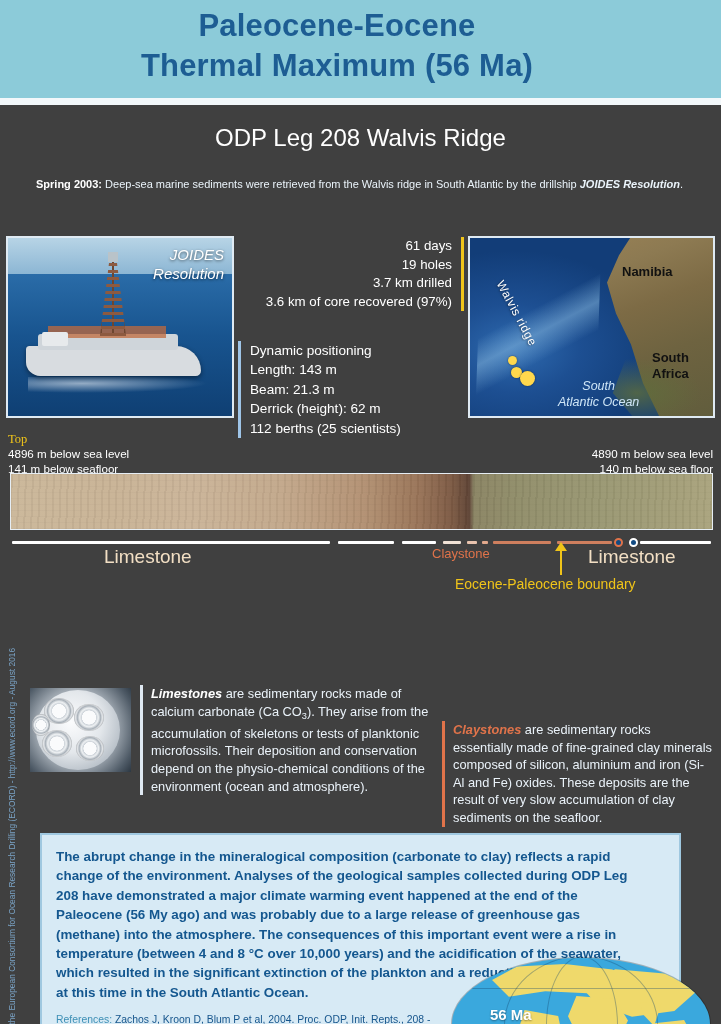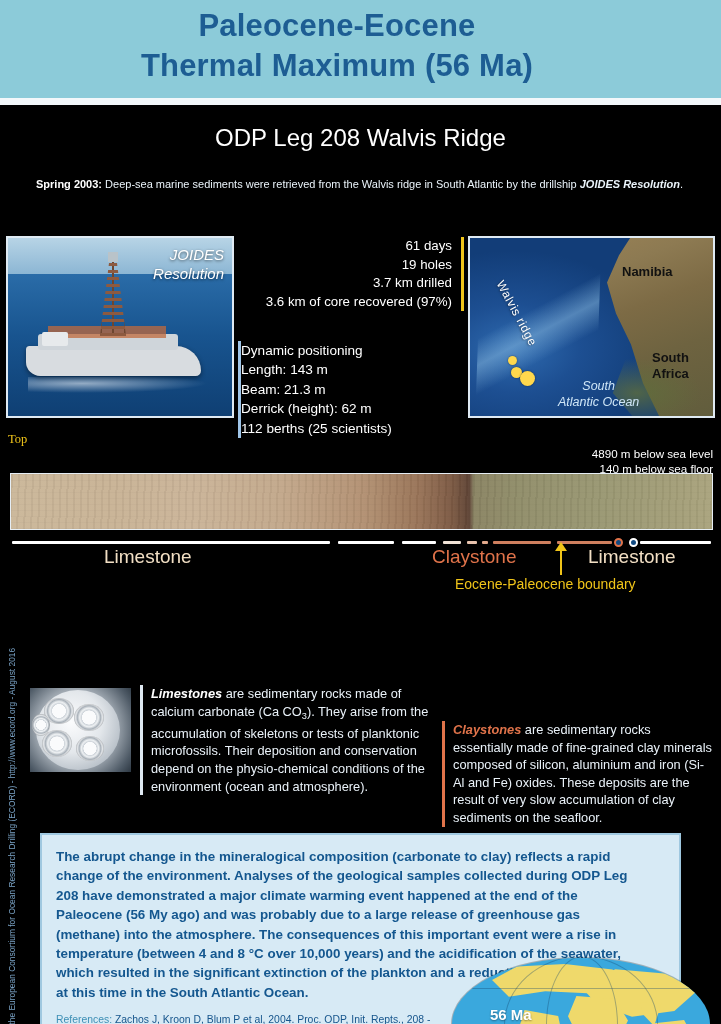--- a/index.html
+++ b/index.html
@@ -6,21 +6,21 @@
   body{width:721px;height:1024px;position:relative;overflow:hidden;
        font-family:"Liberation Sans","DejaVu Sans",sans-serif;}
 
   
   .header{position:absolute;left:0;top:0;width:721px;height:98px;background:#8ccbd9;}
   .header-title{position:absolute;left:0;top:6px;width:674px;text-align:center;
       color:#1d5d93;font-size:31px;font-weight:bold;line-height:40px;letter-spacing:.2px;}
   .white-rule{position:absolute;left:0;top:98px;width:721px;height:7px;background:#f2f7fa;}
 
   
-  .navy{position:absolute;left:0;top:105px;width:721px;height:919px;background:#000000;}
+  .navy{position:absolute;left:0;top:105px;width:721px;height:919px;background:#404040;}
 
   .subtitle{position:absolute;left:0;top:18px;width:721px;text-align:center;
       color:#ffffff;font-size:24px;line-height:30px;}
 
   .intro{position:absolute;left:36px;top:68px;width:655px;color:#eaf3fa;
       font-size:11px;line-height:22px;}
   .intro b{color:#ffffff;font-weight:bold;}
   .intro i{font-style:italic;font-weight:bold;}
 
   
@@ -42,21 +42,21 @@
   .derrick-top{position:absolute;left:100px;top:14px;width:10px;height:10px;background:#b9c3c9;}
   .bridge{position:absolute;left:34px;top:94px;width:26px;height:14px;background:#e7eaec;border-radius:2px;}
   .wake{position:absolute;left:20px;top:139px;width:180px;height:16px;
       background:radial-gradient(ellipse at 30% 40%,rgba(255,255,255,.55),rgba(255,255,255,0) 70%);}
 
   
   .stats-a{position:absolute;left:246px;top:132px;width:218px;text-align:right;
       color:#ffffff;font-size:13.3px;line-height:18.6px;padding-right:9px;
       border-right:3px solid #f0c419;box-sizing:border-box;}
   .stats-b{position:absolute;left:238px;top:236px;width:226px;
-      color:#ffffff;font-size:13.6px;line-height:19.4px;
+      color:#ffffff;font-size:13.6px;line-height:19.4px;padding-left:9px;
       border-left:3px solid #9fc5e8;box-sizing:border-box;}
 
   
   .map{position:absolute;left:468px;top:131px;width:247px;height:182px;
       border:2px solid #dfeaf3;box-sizing:border-box;overflow:hidden;background:#16498a;}
   .ocean{position:absolute;inset:0;background:
       radial-gradient(ellipse 60% 55% at 18% 62%,#2f6bb0 0%,#1d4f92 45%,#123d78 100%),
       linear-gradient(135deg,#1b4e8f,#0e3a72);}
   .ridge-band{position:absolute;left:8px;top:22px;width:120px;height:160px;
       background:linear-gradient(150deg,rgba(120,170,215,.0) 35%,rgba(130,180,220,.55) 47%,
@@ -93,21 +93,21 @@
 
   
   .rule-wrap{position:absolute;left:12px;top:433px;width:699px;height:10px;}
   .rule-seg{position:absolute;top:3px;height:3px;border-radius:1px;}
   .node{position:absolute;top:0px;width:9px;height:9px;border-radius:50%;
       background:#114a82;box-sizing:border-box;}
   .node.orange{border:2.4px solid #e0734a;}
   .node.white{border:2.4px solid #ffffff;}
 
   .lbl-limestone1{position:absolute;left:104px;top:441px;color:#f2dfc4;font-size:19px;}
-  .lbl-claystone{position:absolute;left:432px;top:441px;color:#e0734a;font-size:19px;}
+  .lbl-claystone{position:absolute;left:432px;top:441px;color:#e0734a;font-size:13px;}
   .lbl-limestone2{position:absolute;left:588px;top:441px;color:#f2dfc4;font-size:19px;}
   .arrow-up{position:absolute;left:560px;top:440px;width:2px;height:30px;background:#f0c419;}
   .arrow-head{position:absolute;left:555px;top:437px;width:0;height:0;
       border-left:6px solid transparent;border-right:6px solid transparent;border-bottom:9px solid #f0c419;}
   .lbl-boundary{position:absolute;left:455px;top:471px;color:#f0c419;font-size:14px;}
 
   
   .fossil{position:absolute;left:30px;top:583px;width:101px;height:84px;overflow:hidden;
       background:radial-gradient(circle at 46% 48%,#f2f4f6 0%,#d7dbe0 34%,#9aa3ac 58%,#4e5a66 85%,#2c3742 100%);}
   .cocco{position:absolute;left:6px;top:2px;width:84px;height:80px;border-radius:50%;
@@ -207,20 +207,24 @@
     <div class="m-ocean">
       <div>South</div>
       <div>Atlantic Ocean</div>
     </div>
     <div class="dot" style="left:38px;top:118px;width:9px;height:9px;"></div>
     <div class="dot" style="left:41px;top:129px;width:11px;height:11px;"></div>
     <div class="dot" style="left:50px;top:133px;width:15px;height:15px;"></div>
   </div>
 
   <div class="core-top-label">Top</div>
+  <div class="core-left-txt">
+    <div>4896 m below sea level</div>
+    <div>141 m below seafloor</div>
+  </div>
   <div class="core-right-txt">
     <div>4890 m below sea level</div>
     <div>140 m below sea floor</div>
   </div>
 
   <div class="core">
     <div class="core-tex"></div>
   </div>
 
   <div class="rule-wrap">

